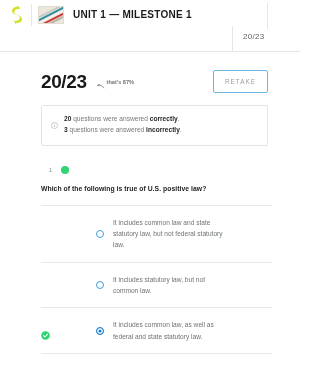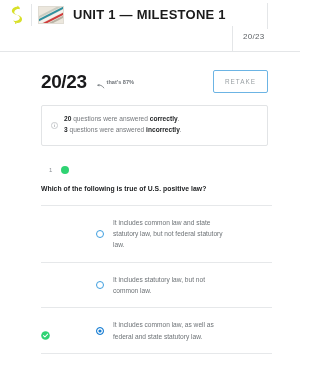--- a/index.html
+++ b/index.html
@@ -46,21 +46,21 @@
   }
   .thumb .stripe {
     position: absolute;
     left: -8px; right: -8px;
     height: 2px;
     transform: rotate(-27deg);
     transform-origin: center;
   }
   .unit-title {
     margin-left: 9px;
-    font-size: 13px;
+    font-size: 10px;
     font-weight: bold;
     letter-spacing: .25px;
     color: #1b1b1b;
     white-space: nowrap;
   }
   .hdr-vrule {
     position: absolute;
     top: 3px;
     left: 267px;
     width: 1px; height: 26px;

